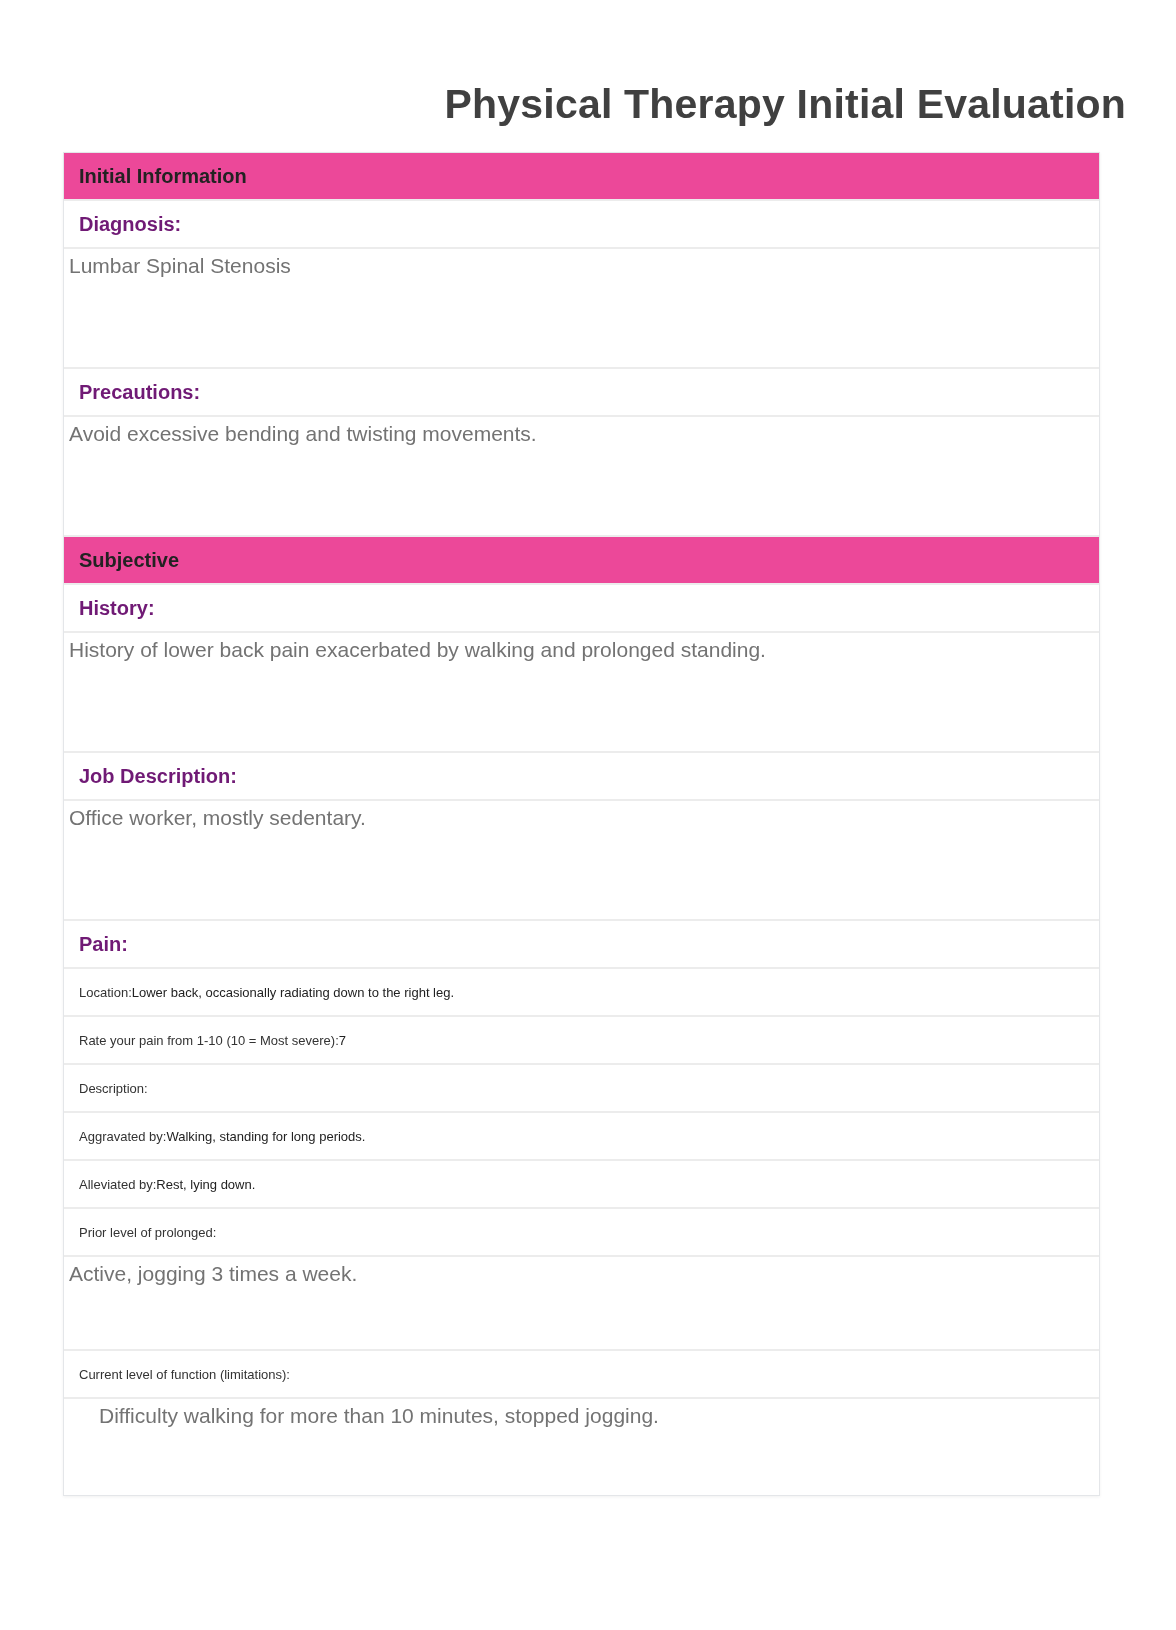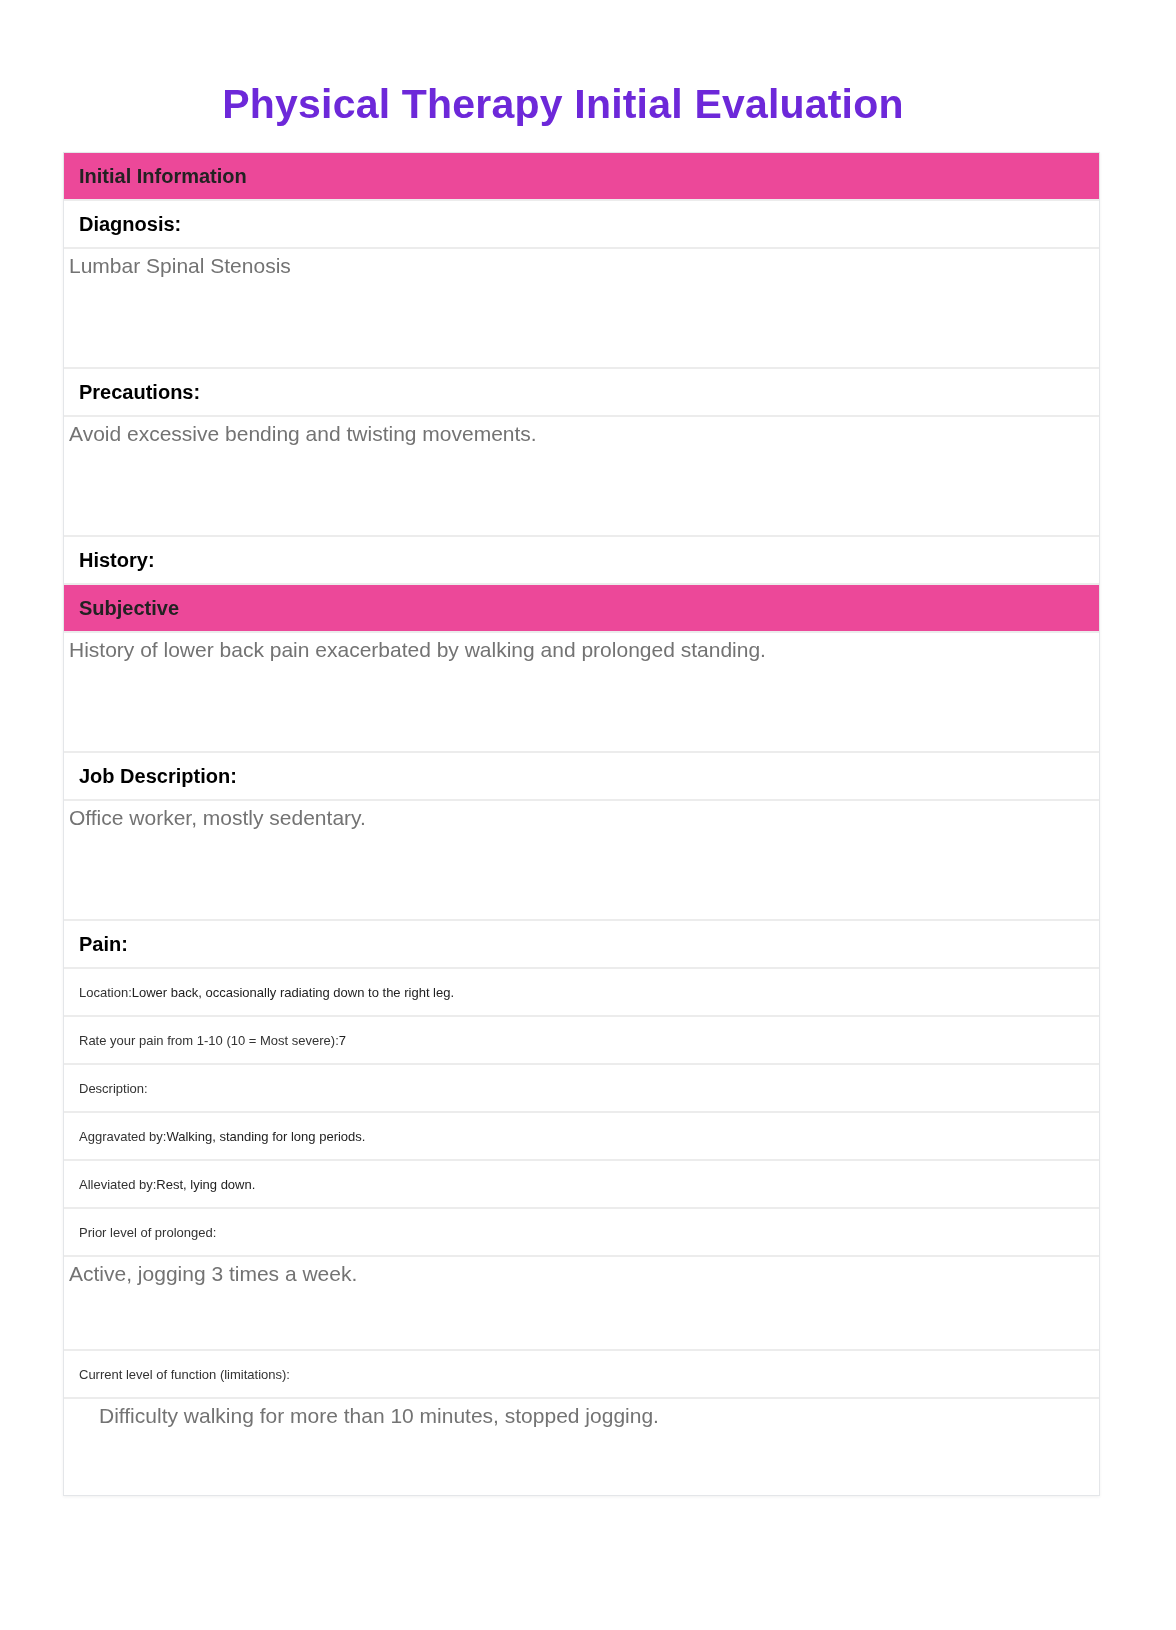--- a/index.html
+++ b/index.html
@@ -13,24 +13,24 @@
       position: relative;
       font-family: "Liberation Sans", "DejaVu Sans", sans-serif;
       color: #1a1a1a;
       overflow: hidden;
     }
     .page-title {
       position: absolute;
       top: 50px;
       left: 0;
       width: 1126px;
-      text-align: center;
+      text-align: right;
       font-size: 41px;
       font-weight: bold;
-      color: #6d28d9;
+      color: #404040;
       letter-spacing: 0.2px;
       line-height: 54px;
     }
     .card {
       position: absolute;
       top: 152px;
       left: 63px;
       width: 1035px;
       border: 1px solid #e4e6e9;
       box-shadow: 0 1px 3px rgba(0,0,0,0.06);
@@ -47,21 +47,21 @@
     }
     .row:last-child { border-bottom: none; }
     .section-header {
       background: #ec4899;
       font-weight: bold;
       color: #222222;
       font-size: 20px;
     }
     .label-row {
       font-weight: bold;
-      color: #000000;
+      color: #701a75;
       font-size: 20px;
     }
     .label-row .inline-value {
       font-weight: normal;
       margin-left: 2px;
     }
     .sub-row {
       color: #333333;
       font-size: 13px;
     }
@@ -101,26 +101,26 @@
   </div>
 
 
   <div class="row label-row">
     <span>Precautions:</span>
   </div>
   <div class="value-box">
     <span>Avoid excessive bending and twisting movements.</span>
   </div>
 
+  <div class="row section-header">
+    <span>Subjective</span>
+  </div>
+
   <div class="row label-row">
     <span>History:</span>
-  </div>
-
-  <div class="row section-header">
-    <span>Subjective</span>
   </div>
   <div class="value-box">
     <span>History of lower back pain exacerbated by walking and prolonged standing.</span>
   </div>
 
   <div class="row label-row">
     <span>Job Description:</span>
   </div>
   <div class="value-box">
     <span>Office worker, mostly sedentary.</span>

